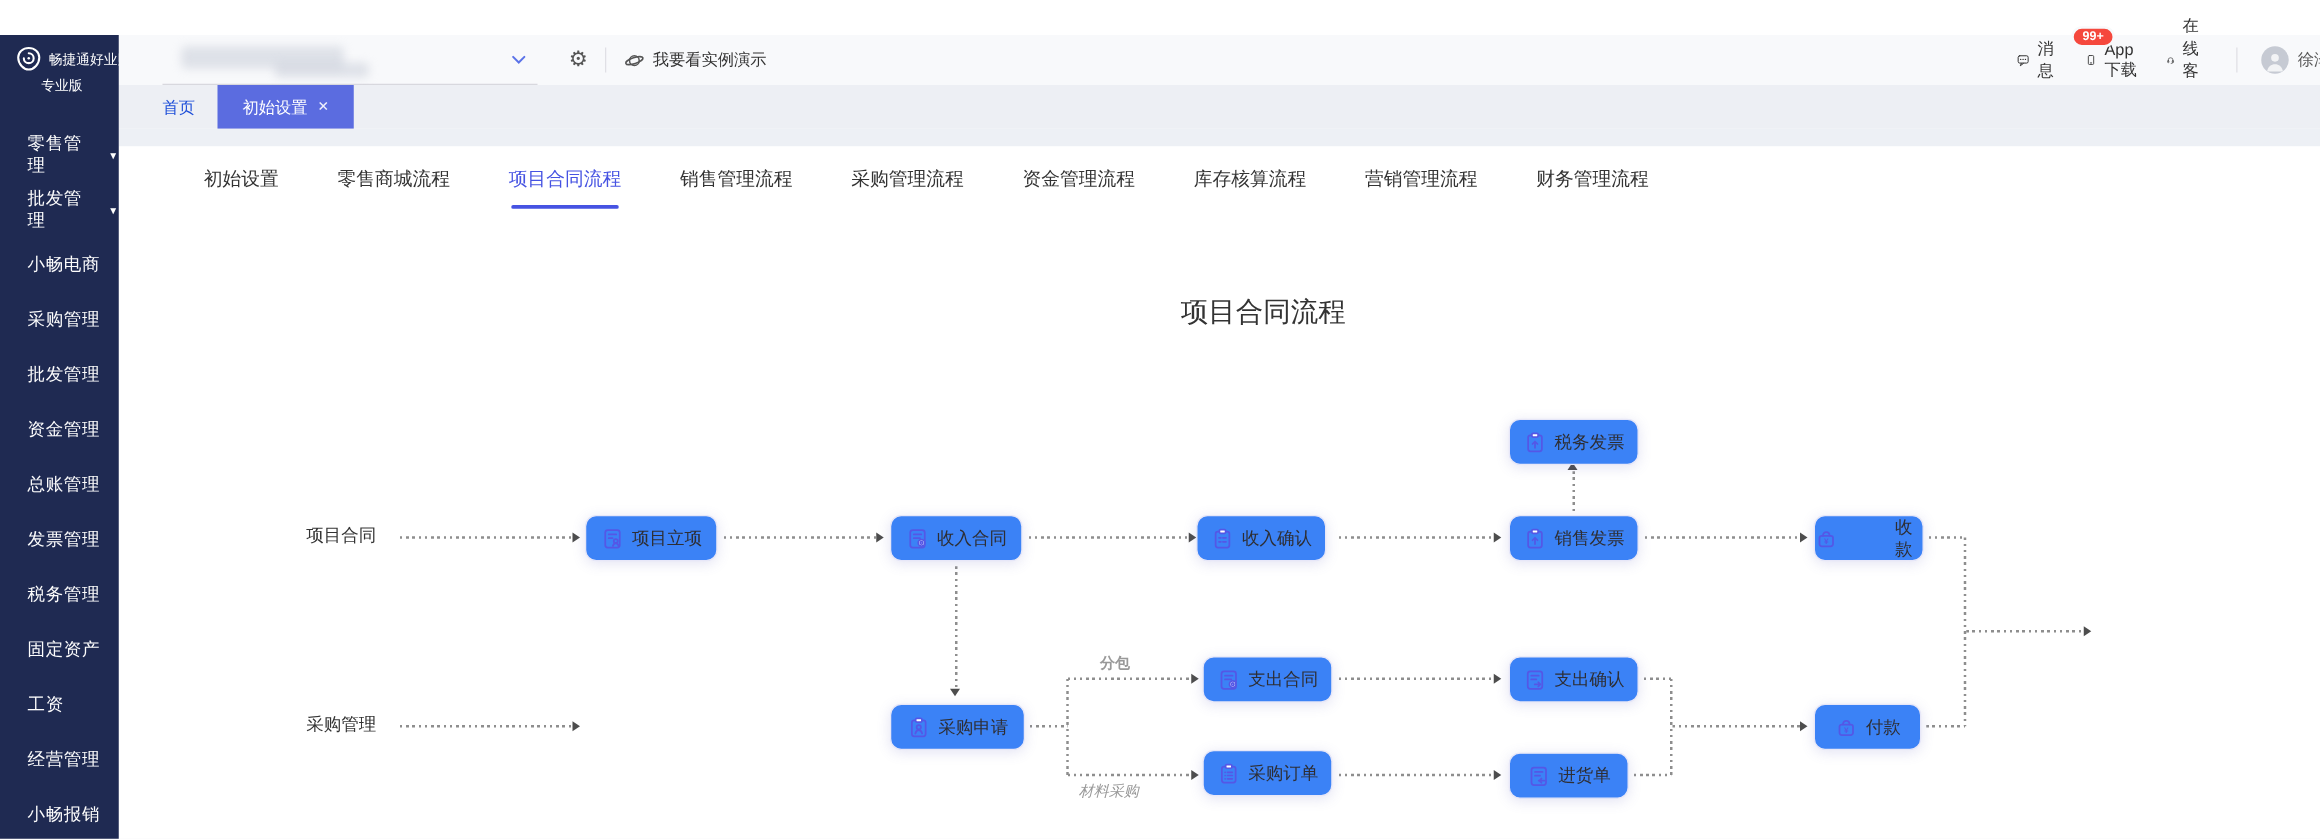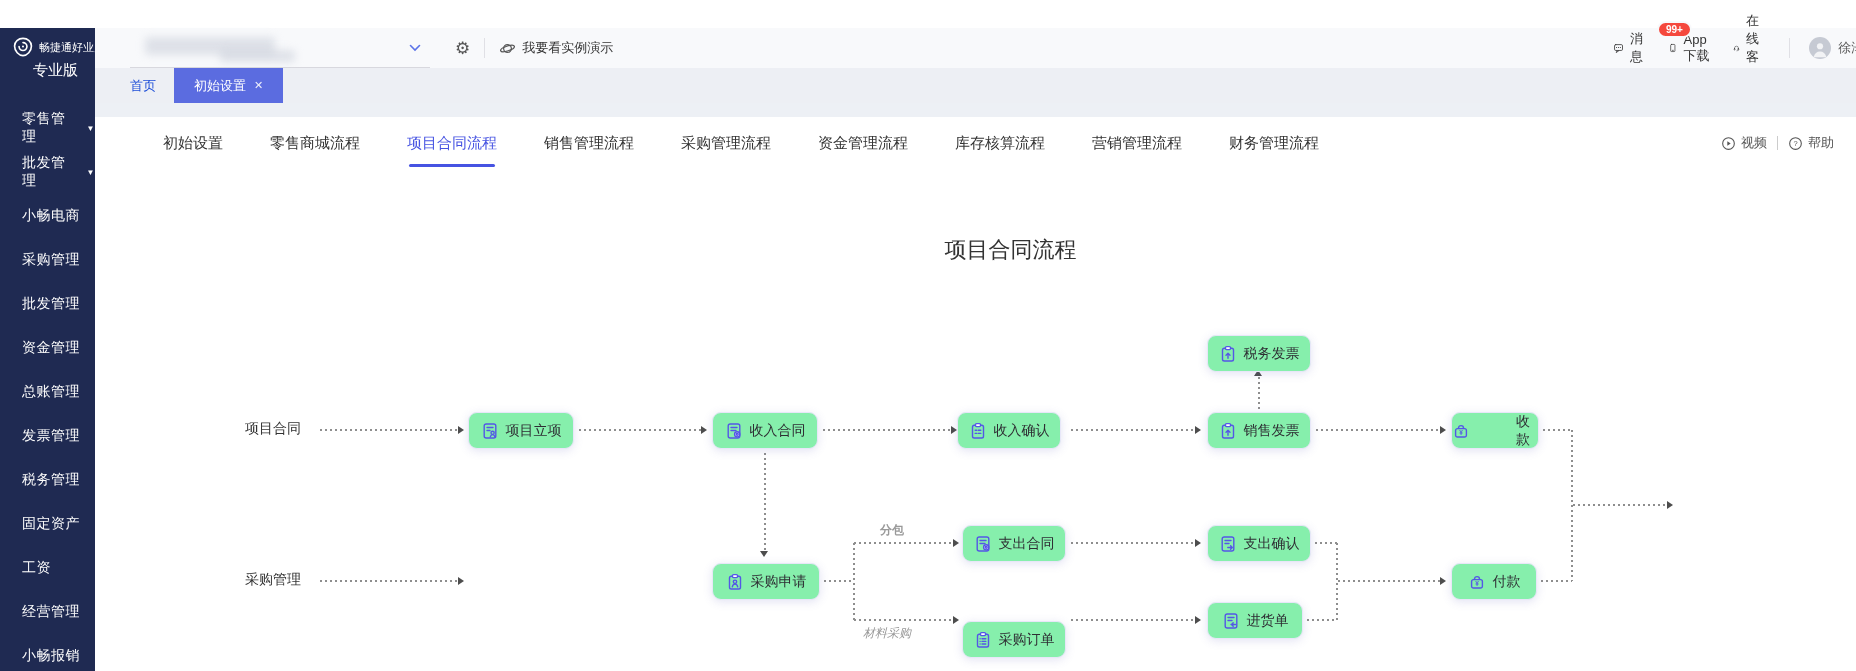--- a/index.html
+++ b/index.html
@@ -5,21 +5,21 @@
   * { margin:0; padding:0; box-sizing:border-box; }
   html,body { width:1856px; height:671px; overflow:hidden; background:#fff;
     font-family:"Liberation Sans","DejaVu Sans",sans-serif; }
 
   
   .sidebar { position:absolute; left:0; top:28px; width:95px; bottom:0; background:#1f2a52; color:#fff; z-index:5; }
   .side-header { padding:8px 0 0 12px; }
   .logo-row { display:flex; align-items:center; gap:5px; }
   .logo-row svg { flex:0 0 22px; }
   .brand-name { font-size:11px; color:#fff; white-space:nowrap; overflow:hidden; }
-  .edition { font-size:15px; color:#fff; margin:3px 0 0 21px; }
+  .edition { font-size:11px; color:#fff; margin:3px 0 0 21px; }
   .side-menu { margin-top:26px; }
   .side-item { height:44px; display:flex; align-items:center; padding-left:22px; font-size:14px; color:#fdfdfd; cursor:pointer; letter-spacing:.5px; }
   .side-item .caret { font-size:8px; margin-left:7px; color:#fff; }
 
   
   .topbar { position:absolute; left:95px; top:28px; right:0; height:40px; background:#f8f9fb; }
   .account-selector { position:absolute; left:35px; top:0; width:300px; height:40px; border-bottom:1px solid #d8d8de; cursor:pointer; }
   .blur-blob { position:absolute; background:#c9ced9; filter:blur(4px); opacity:.55; border-radius:3px; }
   .blob1 { left:15px; top:9px; width:130px; height:18px; }
   .blob2 { left:90px; top:22px; width:75px; height:12px; }
@@ -49,21 +49,21 @@
   .fnav-item { font-size:15px; color:#333; cursor:pointer; white-space:nowrap; position:relative; }
   .fnav-item.active { color:#4653e2; }
   .fnav-item.active::after { content:""; position:absolute; left:2px; right:2px; bottom:-14px; height:3px; background:#4653e2; border-radius:2px; }
   .fnav-right { position:absolute; right:22px; top:0; height:52px; display:flex; align-items:center; gap:10px; font-size:13px; color:#555; }
   .fnav-right .item { display:flex; align-items:center; gap:5px; cursor:pointer; }
   .fnav-right .sep { width:1px; height:14px; background:#ccc; }
 
   .flow-title { position:absolute; left:70px; right:0; top:118px; text-align:center; font-size:22px; font-weight:500; color:#333; }
 
   
-  .node { position:absolute; height:37px; background:#86efac; border:1px solid #e7e7f8; border-radius:9px;
+  .node { position:absolute; height:37px; background:#3b82f6; border:1px solid #e7e7f8; border-radius:9px;
     box-shadow:0 2px 10px rgba(100,100,190,.18); display:flex; align-items:center; justify-content:center; gap:7px;
     font-size:14px; color:#2e2e33; cursor:pointer; }
   .node svg { flex:0 0 18px; }
   .lane-label { position:absolute; font-size:14px; color:#333; }
   .branch-label { position:absolute; font-size:12px; color:#999; }
   .dash-h { position:absolute; height:2px; background:repeating-linear-gradient(to right,#8e8e8e 0 2px,transparent 2px 5px); }
   .dash-v { position:absolute; width:2px; background:repeating-linear-gradient(to bottom,#8e8e8e 0 2px,transparent 2px 5px); }
   .arr { position:absolute; width:0; height:0; border:4px solid transparent; }
   .arr-r { border-left:6px solid #4d4d4d; border-right:0; }
   .arr-u { border-bottom:6px solid #4d4d4d; border-top:0; }
@@ -203,37 +203,20 @@
   <div class="fnav">
     <span class="fnav-item">初始设置</span>
     <span class="fnav-item">零售商城流程</span>
     <span class="fnav-item active">项目合同流程</span>
     <span class="fnav-item">销售管理流程</span>
     <span class="fnav-item">采购管理流程</span>
     <span class="fnav-item">资金管理流程</span>
     <span class="fnav-item">库存核算流程</span>
     <span class="fnav-item">营销管理流程</span>
     <span class="fnav-item">财务管理流程</span>
-    <div class="fnav-right">
-      <div class="item">
-        <svg width="15" height="15" viewBox="0 0 18 18" fill="none" stroke="#555" stroke-width="1.3">
-              <circle cx="9" cy="9" r="7"></circle>
-              <path d="M7.6 6.4l4 2.6-4 2.6z" fill="#555" stroke="none"></path>
-            </svg>
-        <span>视频</span>
-      </div>
-      <div class="sep"></div>
-      <div class="item">
-        <svg width="15" height="15" viewBox="0 0 18 18" fill="none" stroke="#555" stroke-width="1.3">
-              <circle cx="9" cy="9" r="7"></circle>
-              <text x="9" y="12" font-size="9" text-anchor="middle" fill="#555" stroke="none">?</text>
-            </svg>
-        <span>帮助</span>
-      </div>
-    </div>
   </div>
 
   <div class="flow-title">项目合同流程</div>
 
   <div class="lane-label" style="left:150px;top:303px;">项目合同</div>
   <div class="lane-label" style="left:150px;top:454px;">采购管理</div>
 
   <div class="branch-label" style="left:785px;top:405px;font-weight:bold;">分包</div>
   <div class="branch-label" style="left:768px;top:508px;font-style:italic;">材料采购</div>
 
@@ -363,21 +346,21 @@
 
   <div class="node" style="left:1356px;top:446px;width:86px;">
     <svg width="18" height="18" viewBox="0 0 18 18" fill="none" stroke="#5457e6" stroke-width="1.4" stroke-linecap="round" stroke-linejoin="round">
           <path d="M5.4 6.6h7.2A1.8 1.8 0 0 1 14.4 8.4v4.8a1.8 1.8 0 0 1-1.8 1.8H5.4a1.8 1.8 0 0 1-1.8-1.8V8.4a1.8 1.8 0 0 1 1.8-1.8z"></path>
           <path d="M6.4 6.4c0-3.7 5.2-3.7 5.2 0"></path>
           <text x="9" y="13" font-size="6.5" font-weight="bold" text-anchor="middle" fill="#5457e6" stroke="none">¥</text>
         </svg>
     <span>付款</span>
   </div>
 
-  <div class="node" style="left:867px;top:504px;width:104px;">
+  <div class="node" style="left:867px;top:483px;width:104px;">
     <svg width="18" height="18" viewBox="0 0 18 18" fill="none" stroke="#5457e6" stroke-width="1.4" stroke-linecap="round" stroke-linejoin="round">
           <rect x="3.5" y="3.2" width="11" height="12.8" rx="1.8"></rect>
           <rect x="6.5" y="1.6" width="5" height="3" rx="1" fill="#fff"></rect>
           <path d="M6.1 7.8h.01M8 7.8h3.8M6.1 10.4h.01M8 10.4h3.8M6.1 13h.01M8 13h3.8"></path>
         </svg>
     <span>采购订单</span>
   </div>
 
   <div class="node" style="left:1112px;top:485px;width:96px;">
     <svg width="18" height="18" viewBox="0 0 18 18" fill="none" stroke="#5457e6" stroke-width="1.4" stroke-linecap="round" stroke-linejoin="round">

